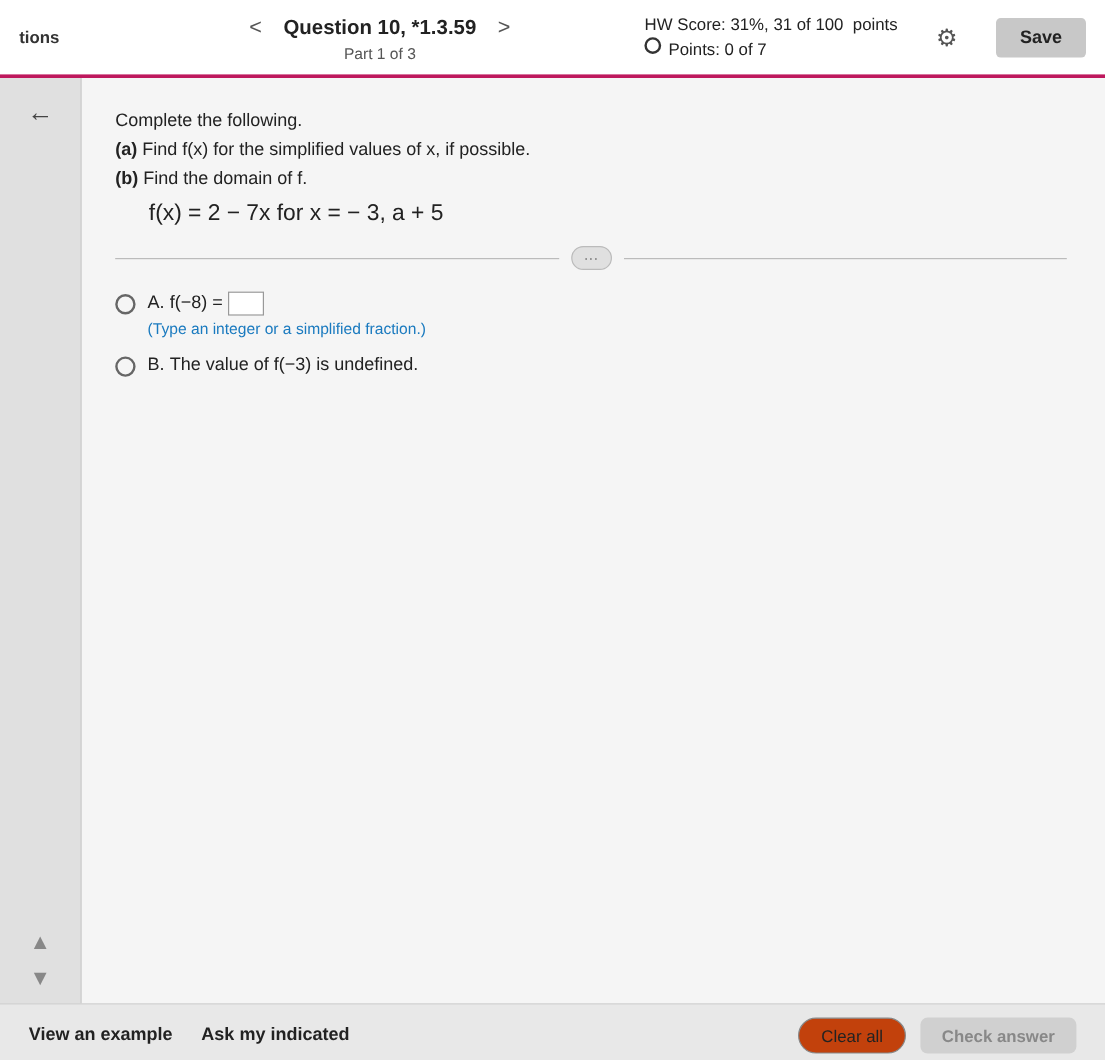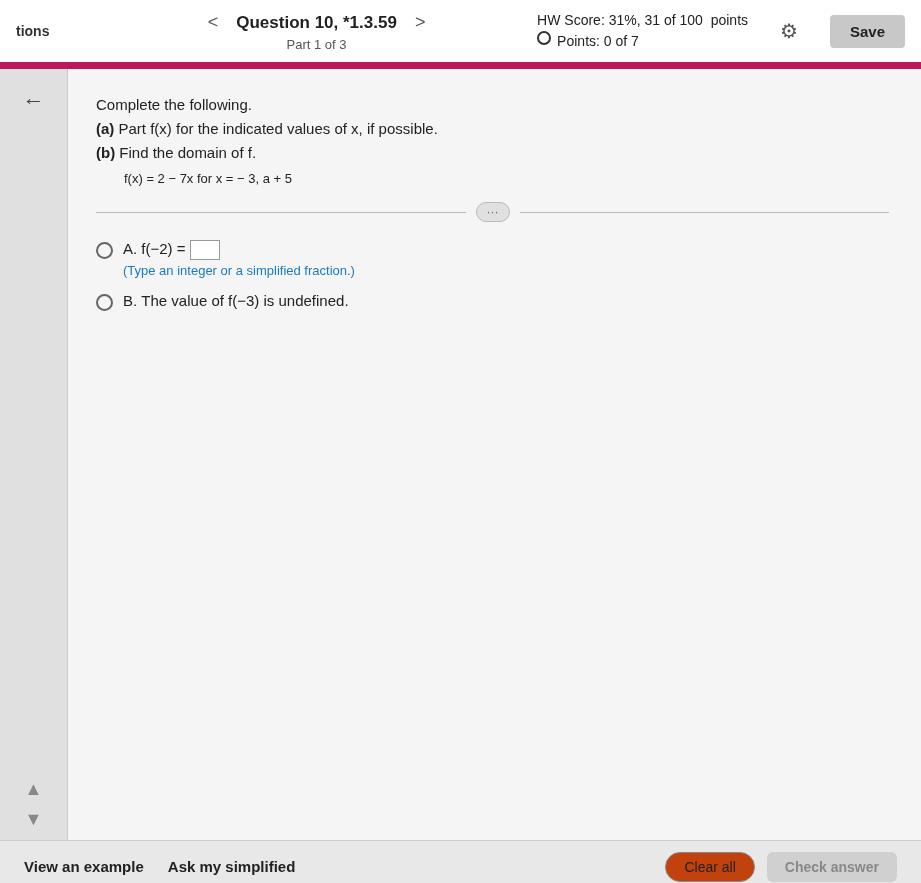--- a/index.html
+++ b/index.html
@@ -11,21 +11,21 @@
       overflow-x: hidden;
     }
 
     
     .header {
       background: #fff;
       display: flex;
       align-items: center;
       justify-content: space-between;
       padding: 10px 16px;
-      border-bottom: 7px solid #be185d;
+      border-bottom: 3px solid #be185d;
       min-height: 60px;
     }
     .header-left {
       display: flex;
       align-items: center;
       gap: 8px;
       font-size: 14px;
       color: #333;
       font-weight: bold;
       min-width: 80px;
@@ -150,21 +150,21 @@
       font-size: 15px;
       color: #222;
       margin-bottom: 6px;
       line-height: 1.6;
     }
     .problem-instructions .bold {
       font-weight: bold;
     }
 
     .problem-function {
-      font-size: 13px;
+      font-size: 19px;
       color: #222;
       margin: 0 0 8px 28px;
     }
 
     .divider-row {
       display: flex;
       align-items: center;
       margin: 16px 0 18px 0;
     }
     .divider-line {
@@ -312,60 +312,60 @@
     <span class="back-arrow">←</span>
     <span class="up-arrow">▲</span>
     <span class="down-arrow">▼</span>
   </div>
 
   <div class="content-area">
 
     <div class="problem-instructions">
       <div>Complete the following.</div>
       <div>
-        <span class="bold">(a)</span><span> Part f(x) for the indicated values of x, if possible.</span>
+        <span class="bold">(a)</span><span> Find f(x) for the simplified values of x, if possible.</span>
       </div>
       <div>
         <span class="bold">(b)</span><span> Find the domain of f.</span>
       </div>
     </div>
 
     <div class="problem-function">f(x) = 2 − 7x for x = − 3, a + 5</div>
 
     <div class="divider-row">
       <div class="divider-line"></div>
       <div class="divider-dots">···</div>
       <div class="divider-line"></div>
     </div>
 
 
     <div class="choice-row">
       <span class="radio-btn"></span>
       <div>
         <span class="choice-label">
-          <span>A.</span>&nbsp;<span>f(−2) =</span><input type="text" class="answer-input" style="">
+          <span>A.</span>&nbsp;<span>f(−8) =</span><input type="text" class="answer-input" style="">
         </span>
         <div class="fraction-hint">(Type an integer or a simplified fraction.)</div>
       </div>
     </div>
 
     <div class="choice-row">
       <span class="radio-btn"></span>
       <div>
         <span class="choice-label">
           <span>B.</span>&nbsp;<span>The value of f(−3) is undefined.</span>
         </span>
       </div>
     </div>
 
   </div>
 </div>
 
 <div class="footer">
   <div class="footer-left">
     <a class="footer-link">View an example</a>
-    <a class="footer-link">Ask my simplified</a>
+    <a class="footer-link">Ask my indicated</a>
   </div>
   <div class="footer-right">
     <button class="clear-all-btn">Clear all</button>
     <button class="check-answer-btn">Check answer</button>
   </div>
 </div>
 
 </body></html>

